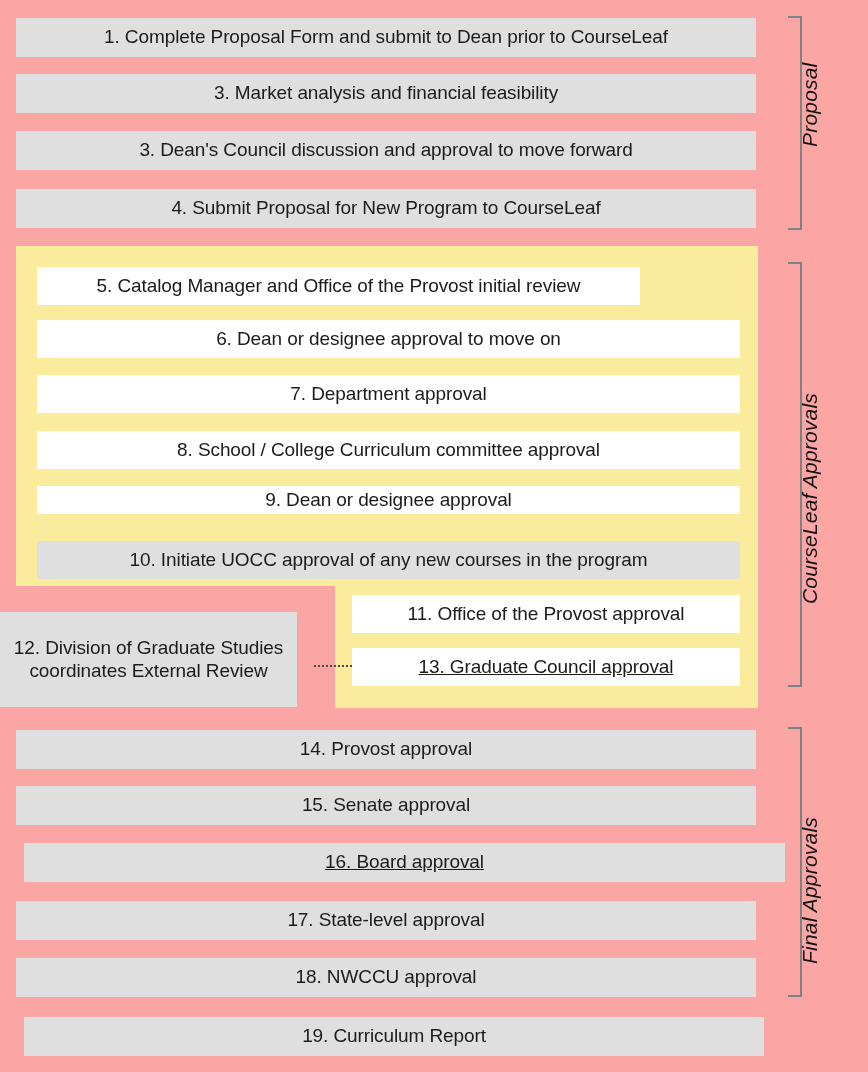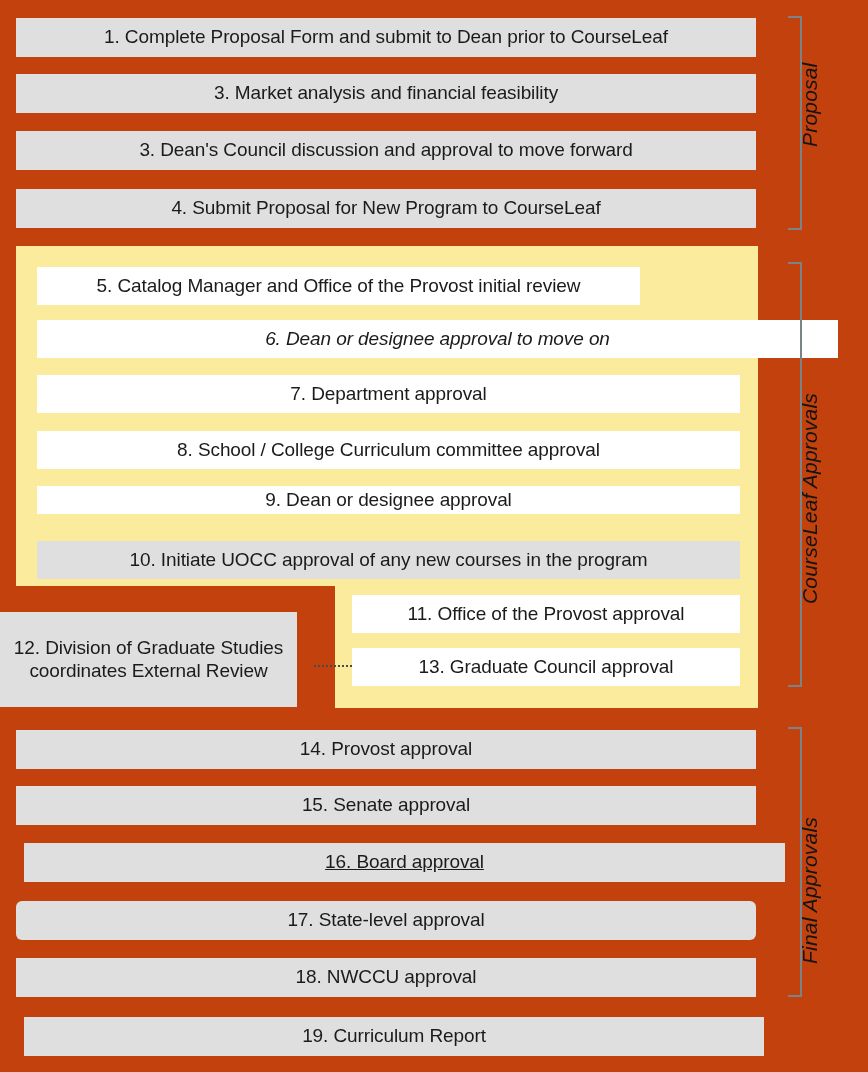--- a/index.html
+++ b/index.html
@@ -9,21 +9,21 @@
     height: 1072px;
     background: #ffffff;
     font-family: "Liberation Sans", sans-serif;
   }
 
   #flow-root {
     position: relative;
     width: 868px;
     height: 1072px;
     overflow: hidden;
-    background: #c2410c;
+    background: #fca5a5;
   }
 
   
   .step {
     position: absolute;
     display: flex;
     align-items: center;
     justify-content: center;
     text-align: center;
     font-size: 19px;
@@ -84,49 +84,49 @@
   <div class="bracket" style="left:788px; top:16px; width:14px; height:214px;"></div>
 
   <div class="section-label" style="left:822px; top:123px;">Proposal</div>
 
   <div class="yellow-panel" style="left:16px; top:246px; width:742px; height:340px;"></div>
 
   <div class="yellow-panel" style="left:335px; top:586px; width:423px; height:122px;"></div>
 
   <div class="step white" style="left:37px; top:267px; width:603px; height:38px;">5. Catalog Manager and Office of the Provost initial review</div>
 
-  <div class="step white" style="left:37px; top:320px; width:801px; height:38px;font-style:italic;">6. Dean or designee approval to move on</div>
+  <div class="step white" style="left:37px; top:320px; width:703px; height:38px;">6. Dean or designee approval to move on</div>
 
   <div class="step white" style="left:37px; top:375px; width:703px; height:38px;">7. Department approval</div>
 
   <div class="step white" style="left:37px; top:431px; width:703px; height:38px;">8. School / College Curriculum committee approval</div>
 
   <div class="step white" style="left:37px; top:486px; width:703px; height:28px;">9. Dean or designee approval</div>
 
   <div class="step gray" style="left:37px; top:541px; width:703px; height:38px;">10. Initiate UOCC approval of any new courses in the program</div>
 
   <div class="step white" style="left:352px; top:595px; width:388px; height:38px;">11. Office of the Provost approval</div>
 
   <div class="step gray" style="left:0; top:612px; width:297px; height:95px; flex-direction:column;">12. Division of Graduate Studies coordinates External Review</div>
 
   <div class="dotted-connector" style="left:314px; top:665px; width:38px;"></div>
 
-  <div class="step white" style="left:352px; top:648px; width:388px; height:38px;">13. Graduate Council approval</div>
+  <div class="step white" style="left:352px; top:648px; width:388px; height:38px;text-decoration:underline;">13. Graduate Council approval</div>
 
   <div class="bracket" style="left:788px; top:262px; width:14px; height:425px;"></div>
 
   <div class="section-label" style="left:822px; top:580px;">CourseLeaf Approvals</div>
 
   <div class="step gray" style="left:16px; top:730px; width:740px; height:39px;">14. Provost approval</div>
 
   <div class="step gray" style="left:16px; top:786px; width:740px; height:39px;">15. Senate approval</div>
 
   <div class="step gray" style="left:24px; top:843px; width:761px; height:39px;text-decoration:underline;">16. Board approval</div>
 
-  <div class="step gray" style="left:16px; top:901px; width:740px; height:39px;border-radius:6px;">17. State-level approval</div>
+  <div class="step gray" style="left:16px; top:901px; width:740px; height:39px;">17. State-level approval</div>
 
   <div class="step gray" style="left:16px; top:958px; width:740px; height:39px;">18. NWCCU approval</div>
 
   <div class="bracket" style="left:788px; top:727px; width:14px; height:270px;"></div>
 
   <div class="section-label" style="left:822px; top:940px;">Final Approvals</div>
 
   <div class="step gray" style="left:24px; top:1017px; width:740px; height:39px;">19. Curriculum Report</div>
 
 </div>

